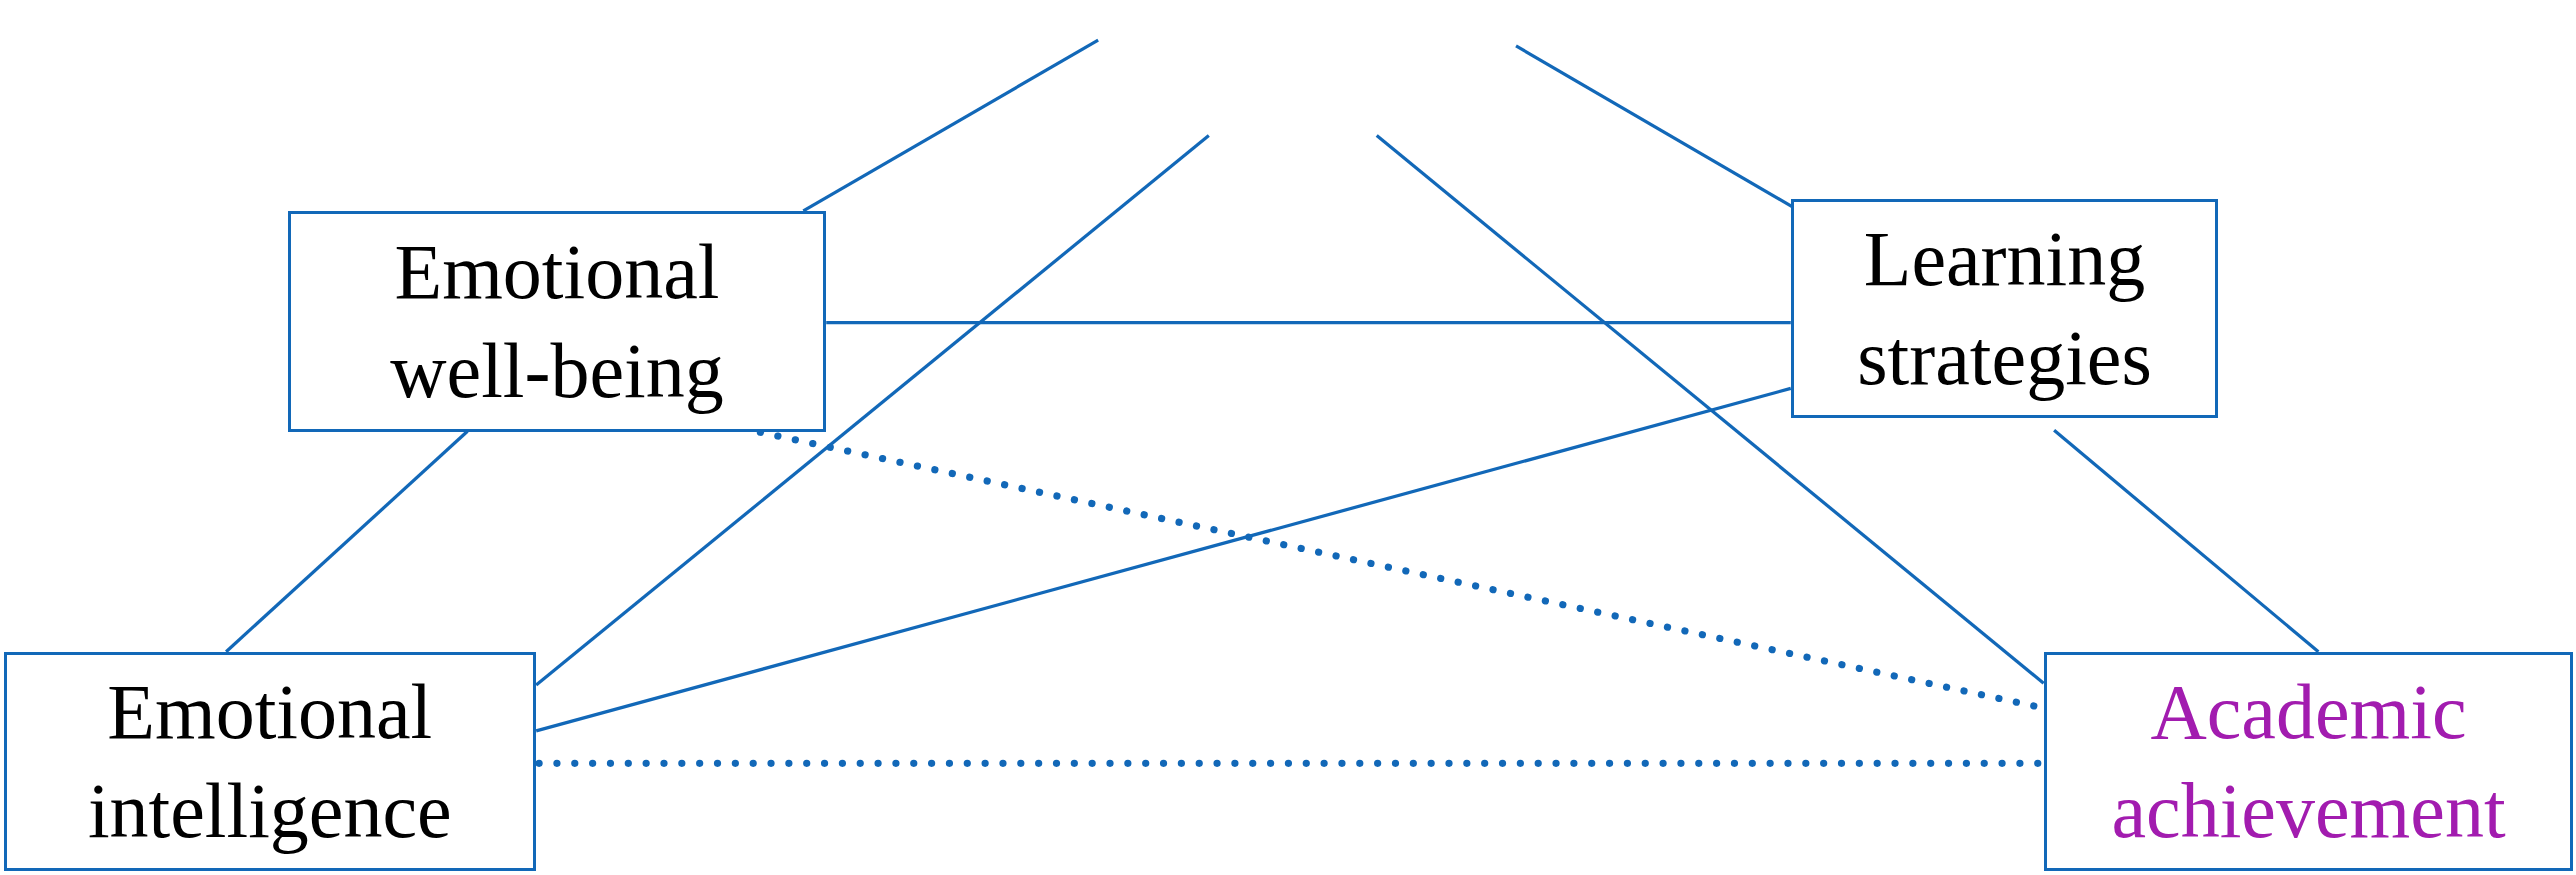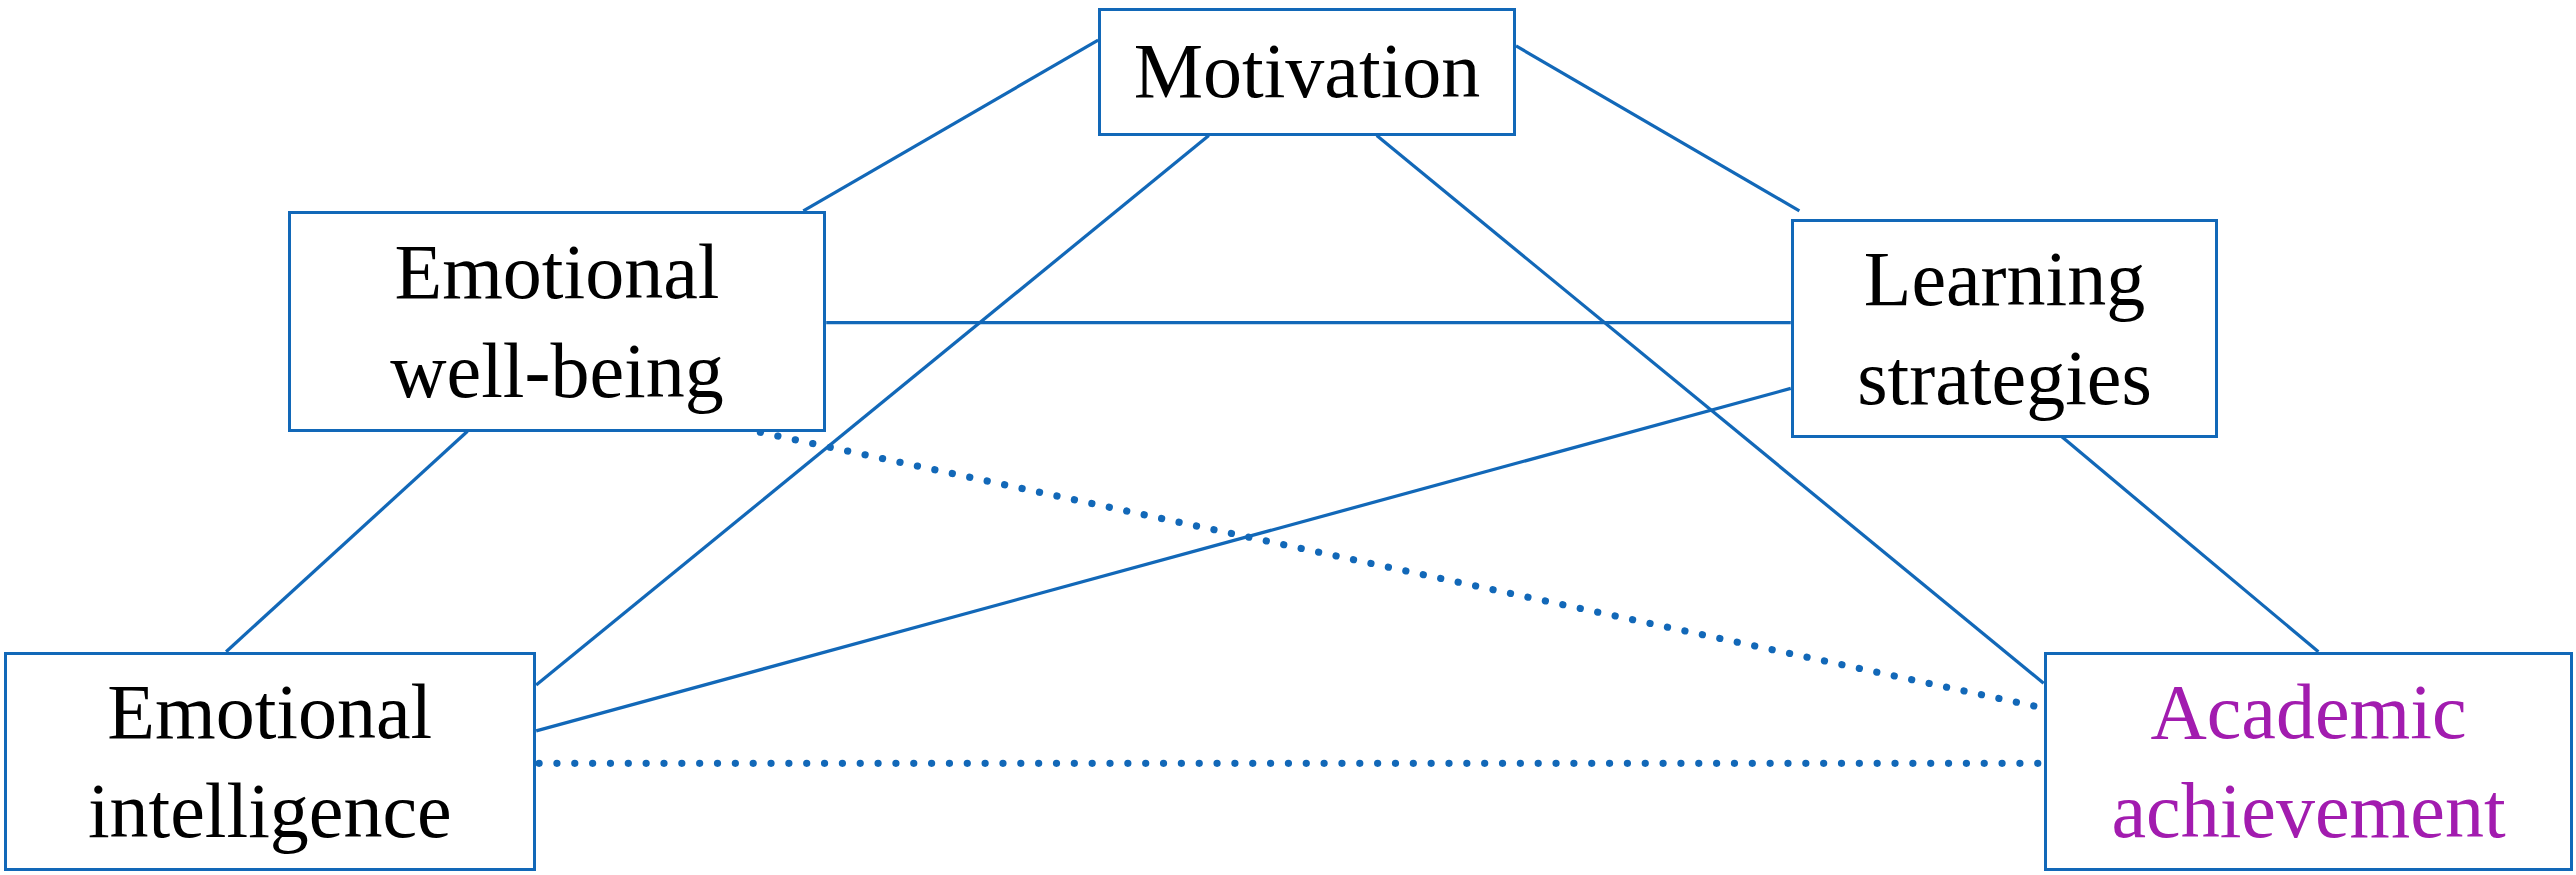--- a/index.html
+++ b/index.html
@@ -35,21 +35,21 @@
     justify-content: center;
     text-align: center;
     color: #000000;
     font-size: 78px;
     line-height: 1.26;
     white-space: pre-line;
     z-index: 2;
   }
   .node-motivation            { left: 1098px; top: 7.6px;   width: 418px; height: 128px; }
   .node-emotional-wellbeing   { left: 288px;  top: 211px; width: 538px; height: 221px; }
-  .node-learning-strategies   { left: 1791px; top: 219px; width: 427px; height: 219px; }
+  .node-learning-strategies   { left: 1791px; top: 199px; width: 427px; height: 219px; }
   .node-emotional-intelligence{ left: 3.8px;    top: 652px; width: 532px; height: 219px; }
   .node-academic-achievement  { left: 2044px; top: 652px; width: 529px; height: 219px; }
 </style>
 </head>
 <body>
 
 <div class="canvas">
 
   <svg id="edges" viewBox="0 0 2700 918" xmlns="http://www.w3.org/2000/svg">
       <line x1="842" y1="221" x2="1151" y2="42" stroke="#1268b8" stroke-width="3.4"></line>
@@ -57,23 +57,20 @@
       <line x1="1267" y1="142" x2="562" y2="718" stroke="#1268b8" stroke-width="3.4"></line>
       <line x1="1443" y1="142" x2="2142" y2="716" stroke="#1268b8" stroke-width="3.4"></line>
       <line x1="866" y1="338" x2="1877" y2="338" stroke="#1268b8" stroke-width="3.4"></line>
       <line x1="490" y1="452" x2="237" y2="683" stroke="#1268b8" stroke-width="3.4"></line>
       <line x1="562" y1="766" x2="1877" y2="407" stroke="#1268b8" stroke-width="3.4"></line>
       <line x1="2153" y1="451" x2="2430" y2="683" stroke="#1268b8" stroke-width="3.4"></line>
       <line x1="797" y1="453" x2="2142" y2="742" stroke="#1268b8" stroke-width="7.5" stroke-linecap="round" stroke-dasharray="0.1 18.6"></line>
       <line x1="565" y1="800" x2="2142" y2="800" stroke="#1268b8" stroke-width="7.5" stroke-linecap="round" stroke-dasharray="0.1 18.6"></line>
     </svg>
 
-  <div class="node node-motivation" style="border-color: rgb(18, 104, 184); color: rgb(0, 0, 0);">
-    <span>Motivation</span>
-  </div>
 
   <div class="node node-emotional-wellbeing" style="border-color: rgb(18, 104, 184); color: rgb(0, 0, 0);">
     <span>Emotional
 well-being</span>
   </div>
 
   <div class="node node-learning-strategies" style="border-color: rgb(18, 104, 184); color: rgb(0, 0, 0);">
     <span>Learning
 strategies</span>
   </div>

